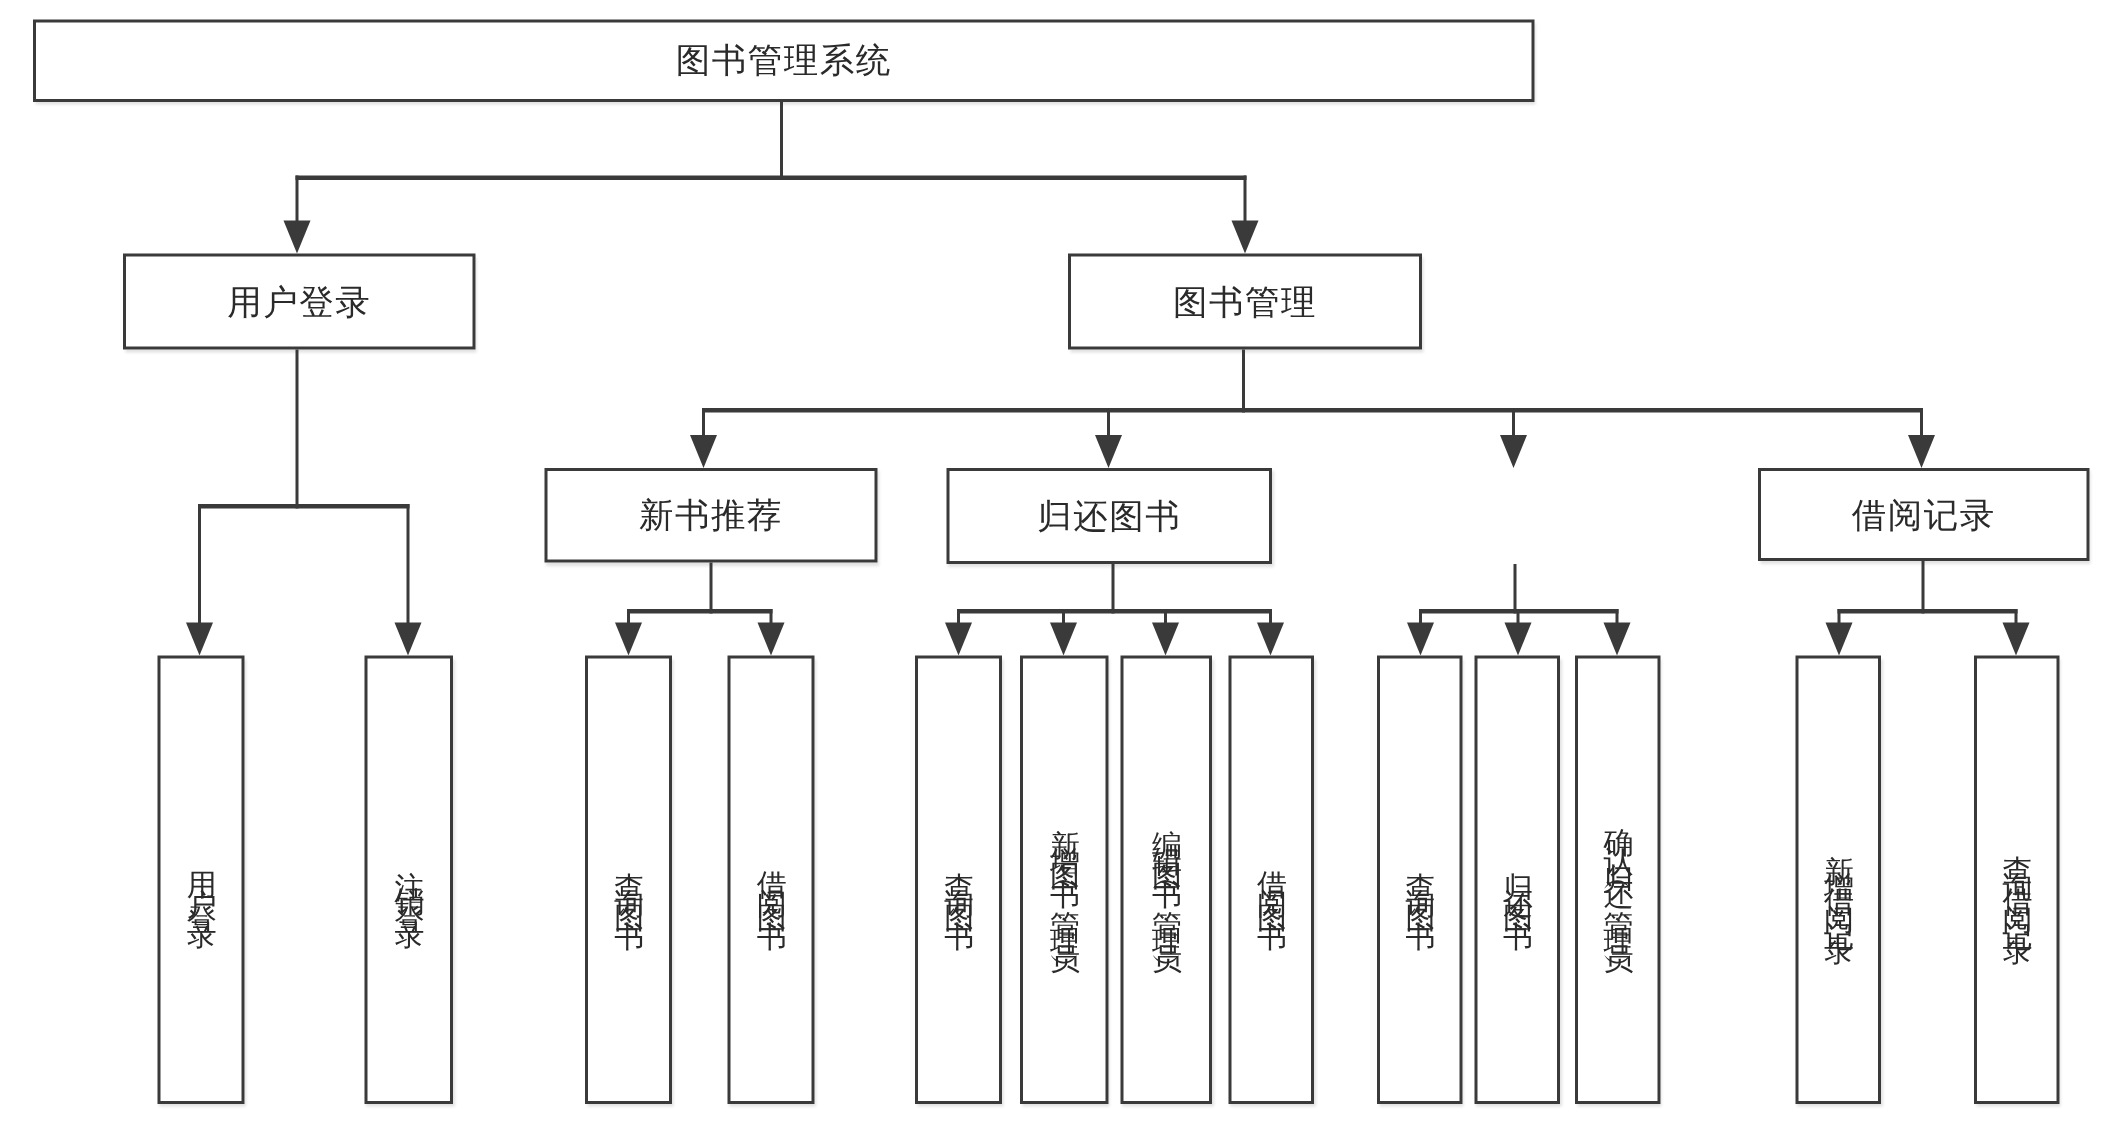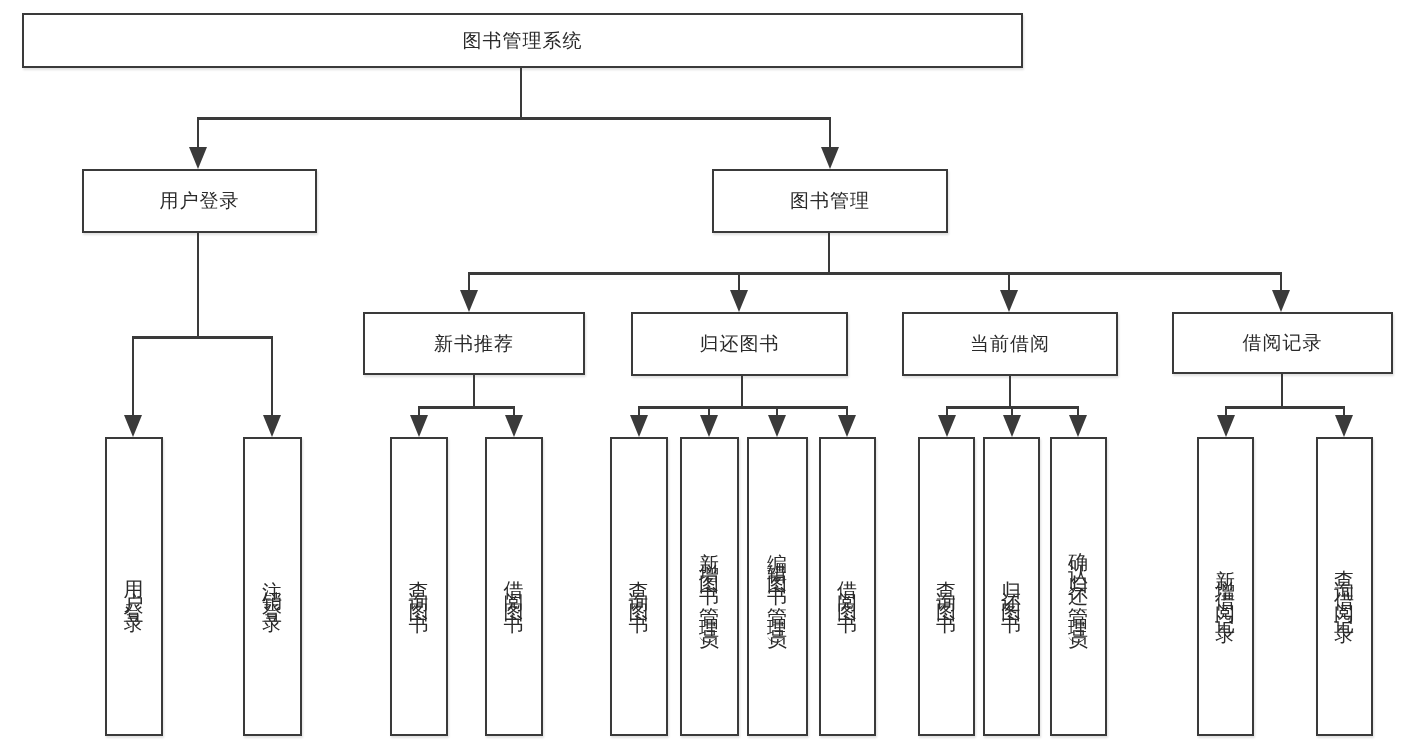--- a/index.html
+++ b/index.html
@@ -17,21 +17,21 @@
   }
   .box {
     position: absolute;
     box-sizing: border-box;
     border: 2.5px solid #3a3a3a;
     background: #ffffff;
     display: flex;
     align-items: center;
     justify-content: center;
     color: #2a2a2a;
-    font-size: 19px;
+    font-size: 23px;
     letter-spacing: 1px;
     box-shadow: 1px 2px 2px rgba(0,0,0,0.12);
     white-space: nowrap;
   }
   .vbox {
     font-size: 20px;
     letter-spacing: 0;
   }
   .vbox .vtext {
     writing-mode: vertical-rl;
@@ -67,21 +67,20 @@
 
 <div id="stage">
 
   <div class="box" style="left:22px; top:13px; width:1001px; height:55px;">图书管理系统</div>
 
   <div class="box" style="left:82px; top:169px; width:235px; height:64px;">用户登录</div>
   <div class="box" style="left:712px; top:169px; width:236px; height:64px;">图书管理</div>
 
   <div class="box" style="left:363px; top:312px; width:222px; height:63px;">新书推荐</div>
   <div class="box" style="left:631px; top:312px; width:217px; height:64px;">归还图书</div>
-  <div class="box" style="left:902px; top:312px; width:216px; height:64px;">当前借阅</div>
   <div class="box" style="left:1172px; top:312px; width:221px; height:62px;">借阅记录</div>
 
   <div class="box vbox" style="left:105px; top:437px; width:58px; height:299px;">
     <span class="vtext">用户登录</span>
   </div>
   <div class="box vbox" style="left:243px; top:437px; width:59px; height:299px;">
     <span class="vtext">注销登录</span>
   </div>
 
   <div class="box vbox" style="left:390px; top:437px; width:58px; height:299px;">

